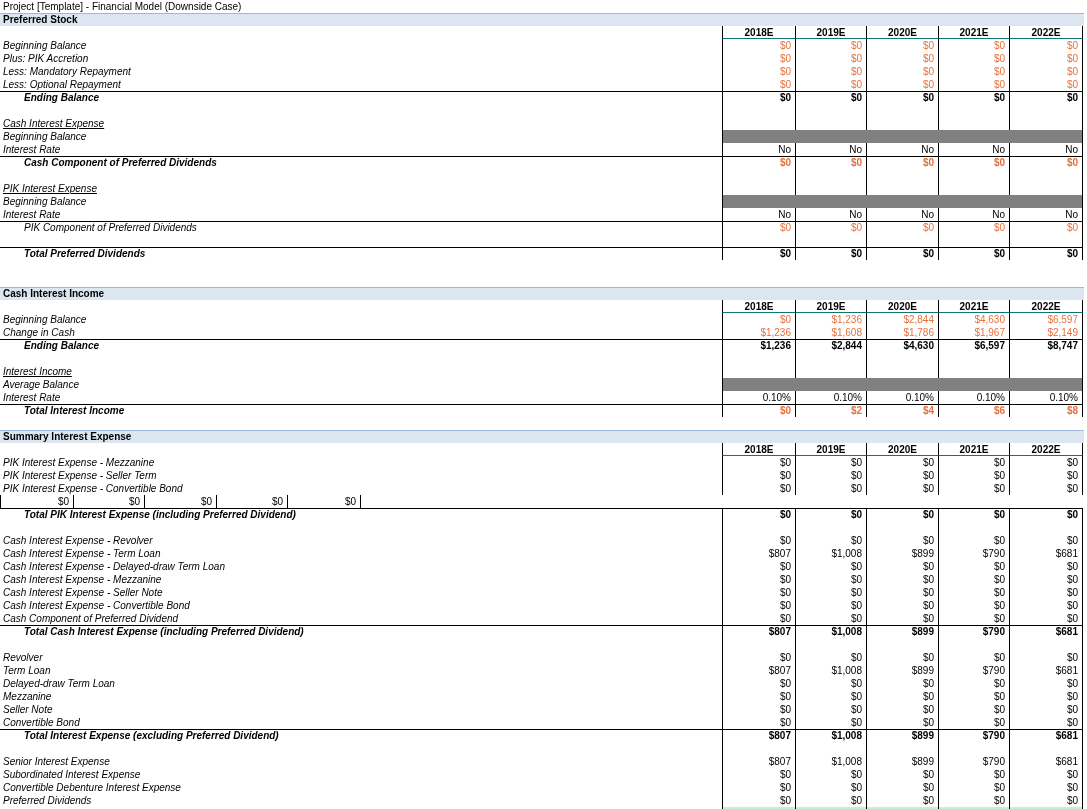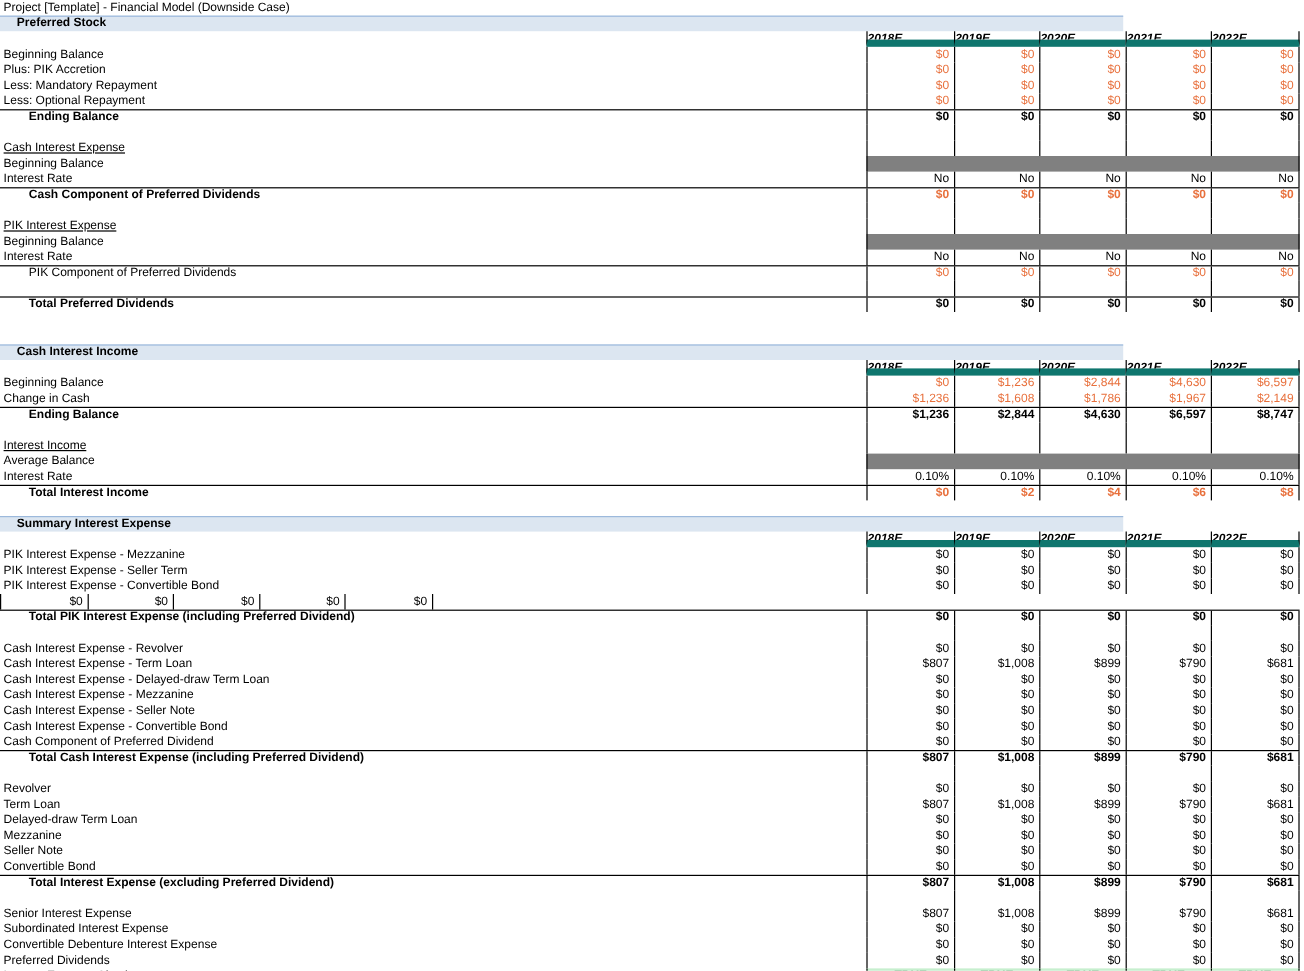--- a/index.html
+++ b/index.html
@@ -11,58 +11,57 @@
     position: relative;
   }
   .sheet { width: 1087px; height: 809px; overflow: hidden; }
 
   .title {
     height: 13px; line-height: 13px;
     font-weight: normal; padding-left: 3px; white-space: nowrap;
   }
 
   .band {
-    width: 936px; height: 13px; line-height: 12px;
-    font-weight: bold; padding-left: 14px;
+    width: 1084px; height: 13px; line-height: 12px;
+    font-weight: bold; padding-left: 3px;
     background: var(--band-bg, #DCE6F1);
     border-top: 1px solid var(--band-border, #9CB9DC);
     white-space: nowrap;
   }
 
   .section.gap1 { margin-top: 27px; }
   .section.gap2 { margin-top: 13px; }
 
   .r { display: flex; width: 1083px; height: 13px; line-height: 13px; }
   .r.tb { border-top: 1px solid #000; line-height: 12px; padding-left: 21px; }
 
   .lab {
     width: 722px; padding-left: 3px;
-    white-space: nowrap; overflow: hidden;
+    white-space: nowrap; overflow: hidden; font-style: italic;
   }
   .lab.b { font-weight: bold; }
   .lab.u { text-decoration: underline; }
 
   .vals { display: flex; width: 361px; }
   .vals.gray {
     background: var(--gray-bar, #808080);
     border-left: 1px solid #000; border-right: 1px solid #000;
   }
 
   .c {
     border-left: 1px solid #000;
     text-align: right; padding-right: 4px;
     white-space: nowrap; overflow: hidden;
   }
   .c0 { width: 73px; } .c1 { width: 71px; } .c2 { width: 72px; }
   .c3 { width: 71px; } .c4 { width: 74px; border-right: 1px solid #000; }
 
   .c.h {
-    text-align: left; padding-right: 0; font-weight: bold;
-    border-bottom: 6px solid #0f766e;
-    font-style: italic;
+    text-align: center; padding-right: 0; font-weight: bold;
+    border-bottom: 1px solid #0f766e;
   }
   .c.orange { color: var(--orange, #E8703C); }
   .c.bv { font-weight: bold; }
   .c.chk {
     background: var(--check-bg, #C6EFCE);
     color: var(--check-text, #276B3C);
     text-align: center; padding-right: 0; font-weight: bold;
   }
 </style>
 </head>

